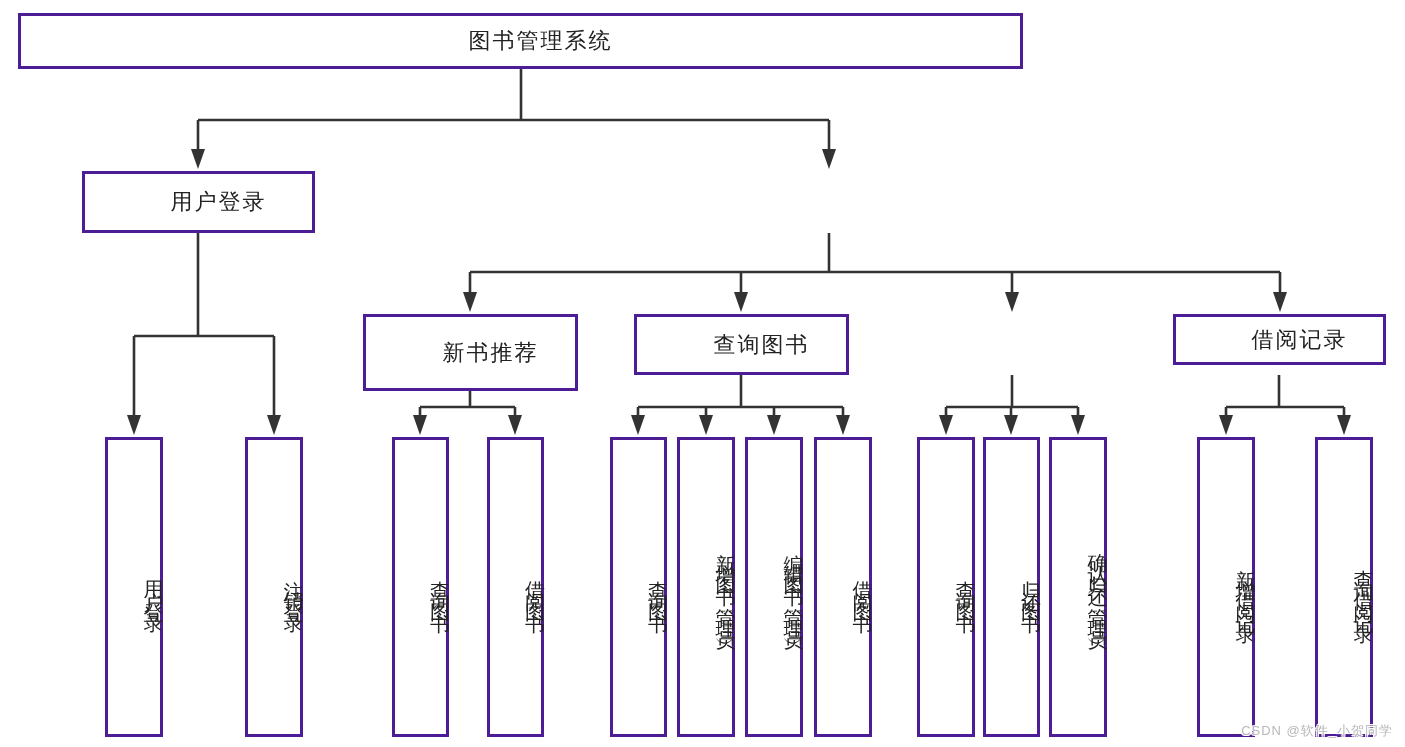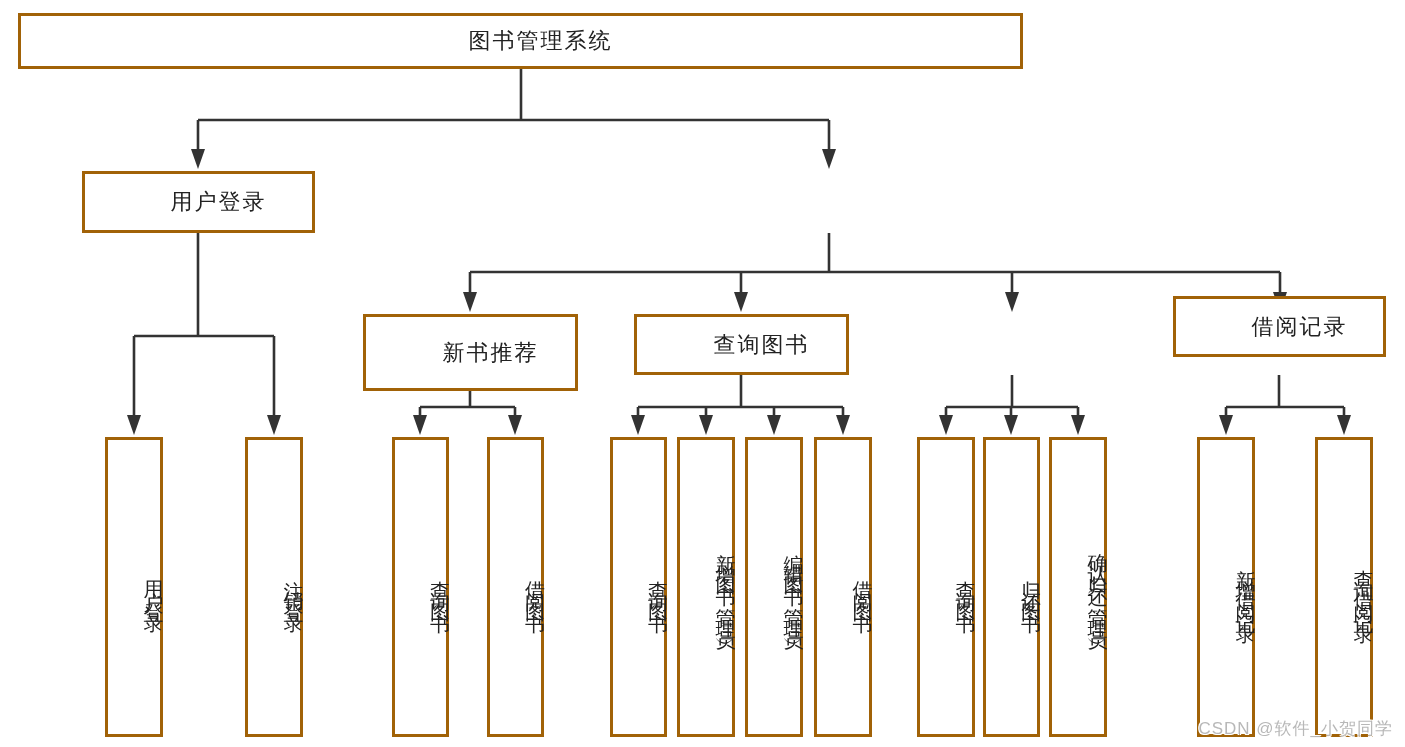--- a/index.html
+++ b/index.html
@@ -13,21 +13,21 @@
   }
   .connector-layer {
     position: absolute;
     left: 0; top: 0;
     width: 1405px; height: 747px;
     z-index: 1;
   }
   .box {
     position: absolute;
     box-sizing: border-box;
-    border: 3px solid #a16207;
+    border: 3px solid #4c1d95;
     background: #ffffff;
     display: flex;
     align-items: center;
     justify-content: center;
     z-index: 2;
     color: #222222;
     padding-left: 40px;
   }
   .hbox {
     font-size: 22px;
@@ -40,21 +40,21 @@
     font-size: 20px;
     letter-spacing: 11px;
     font-weight: 500;
     line-height: 1;
     color: #222222;
   }
   .watermark {
     position: absolute;
     right: 12px;
     bottom: 7px;
-    font-size: 17px;
+    font-size: 13px;
     letter-spacing: 1px;
     color: #b8b8b8;
     z-index: 3;
     white-space: nowrap;
     text-shadow: 1px 1px 0 #ffffff, -1px -1px 0 #ffffff, 1px -1px 0 #ffffff, -1px 1px 0 #ffffff;
   }
 </style>
 </head>
 <body>
 
@@ -100,21 +100,21 @@
   <div class="box hbox" style="left:82px; top:171px; width:233px; height:62px;">
     <span>用户登录</span>
   </div>
 
   <div class="box hbox" style="left:363px; top:314px; width:215px; height:77px;">
     <span>新书推荐</span>
   </div>
   <div class="box hbox" style="left:634px; top:314px; width:215px; height:61px;">
     <span>查询图书</span>
   </div>
-  <div class="box hbox" style="left:1173px; top:296px; width:213px; height:61px;">
+  <div class="box hbox" style="left:1173px; top:314px; width:213px; height:51px;">
     <span>借阅记录</span>
   </div>
 
   <div class="box vbox" style="left:105px; top:437px; width:58px; height:300px;">
     <span class="vtext">用户登录</span>
   </div>
   <div class="box vbox" style="left:245px; top:437px; width:58px; height:300px;">
     <span class="vtext">注销登录</span>
   </div>
 

